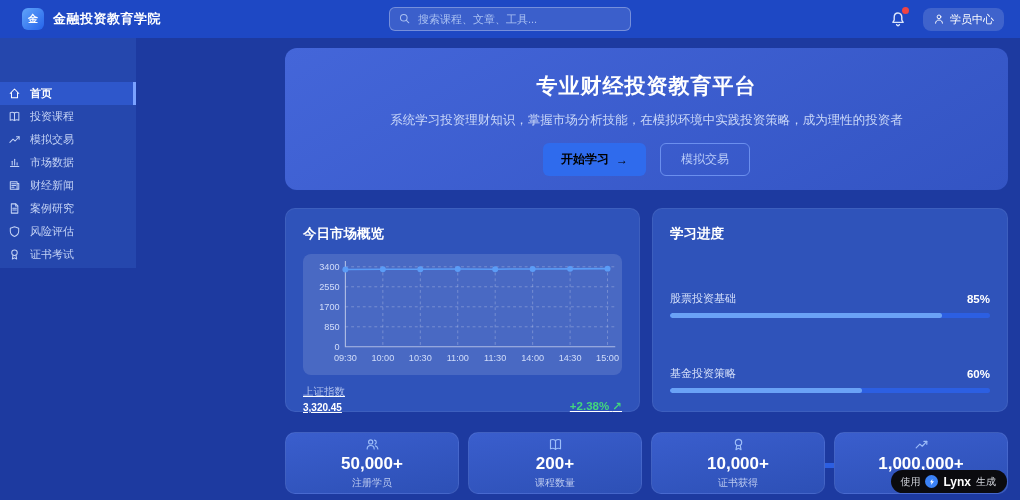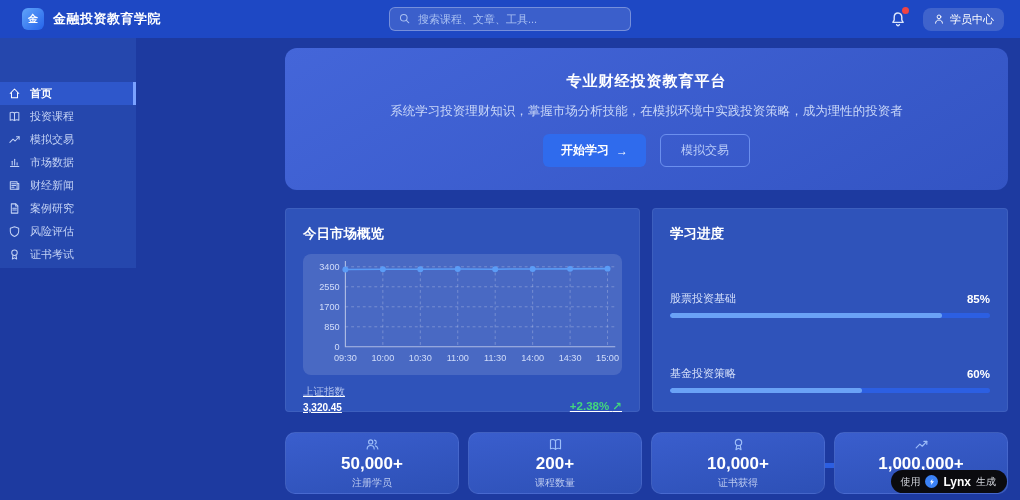--- a/index.html
+++ b/index.html
@@ -22,28 +22,28 @@
 
   
   .sidebar { position:absolute; left:0; top:38px; width:136px; padding:44px 0 2px 0; background:#2547ad; z-index:4; }
   .side-item { position:relative; height:23px; display:flex; align-items:center; padding-left:8px; gap:9px; font-size:11px; color:#c4d3f5; cursor:pointer; }
   .side-item .icon { width:13px; height:13px; flex:0 0 13px; }
   .side-item.active { background:#2e57cb; color:#ffffff; font-weight:bold; }
   .side-item.active .accent { position:absolute; right:0; top:0; width:3px; height:100%; background:#7aa2ff; }
 
   
   .hero { position:absolute; left:285px; top:48px; width:723px; height:142px; border-radius:12px; background:linear-gradient(150deg,#4466d9 0%,#3354c3 100%); text-align:center; padding-top:24px; }
-  .hero h1 { font-size:15px; font-weight:bold; letter-spacing:1px; }
+  .hero h1 { font-size:21px; font-weight:bold; letter-spacing:1px; }
   .hero .sub { margin:10px auto 0; width:600px; font-size:12.5px; line-height:1.6; color:#c9d7f8; }
   .hero-btns { margin-top:13px; display:flex; justify-content:center; gap:14px; }
-  .btn-primary { background:#2f6bed; border:none; color:#ffffff; font-size:12px; font-weight:bold; border-radius:6px; padding:7px 18px; cursor:pointer; font-family:inherit; display:flex; align-items:center; gap:7px; }
+  .btn-primary { background:#2f6bed; border:none; color:#000000; font-size:12px; font-weight:bold; border-radius:6px; padding:7px 18px; cursor:pointer; font-family:inherit; display:flex; align-items:center; gap:7px; }
   .btn-secondary { background:transparent; border:1px solid #6b8fee; color:#b9cbf8; font-size:12px; border-radius:6px; padding:7px 20px; cursor:pointer; font-family:inherit; }
 
   
-  .card { position:absolute; border-radius:4px; background:#2f53ba; border:1px solid rgba(255,255,255,0.07); }
+  .card { position:absolute; border-radius:10px; background:#2f53ba; border:1px solid rgba(255,255,255,0.07); }
   .card h2 { font-size:13.5px; font-weight:bold; }
   .market-card { left:285px; top:208px; width:355px; height:204px; padding:16px 17px; }
   .chart-panel { margin-top:11px; width:100%; height:121px; border-radius:8px; background:rgba(255,255,255,0.13); }
   .market-footer { display:flex; justify-content:space-between; align-items:flex-end; margin-top:10px;text-decoration:underline; }
   .idx-label { font-size:10.5px; color:#aebfec; }
   .idx-value { font-size:10px; font-weight:bold; margin-top:3px; }
   .idx-change { font-size:11.5px; font-weight:bold; }
 
   .progress-card { left:652px; top:208px; width:356px; height:204px; padding:16px 17px; }
   .p-row { margin-top:13px; }

